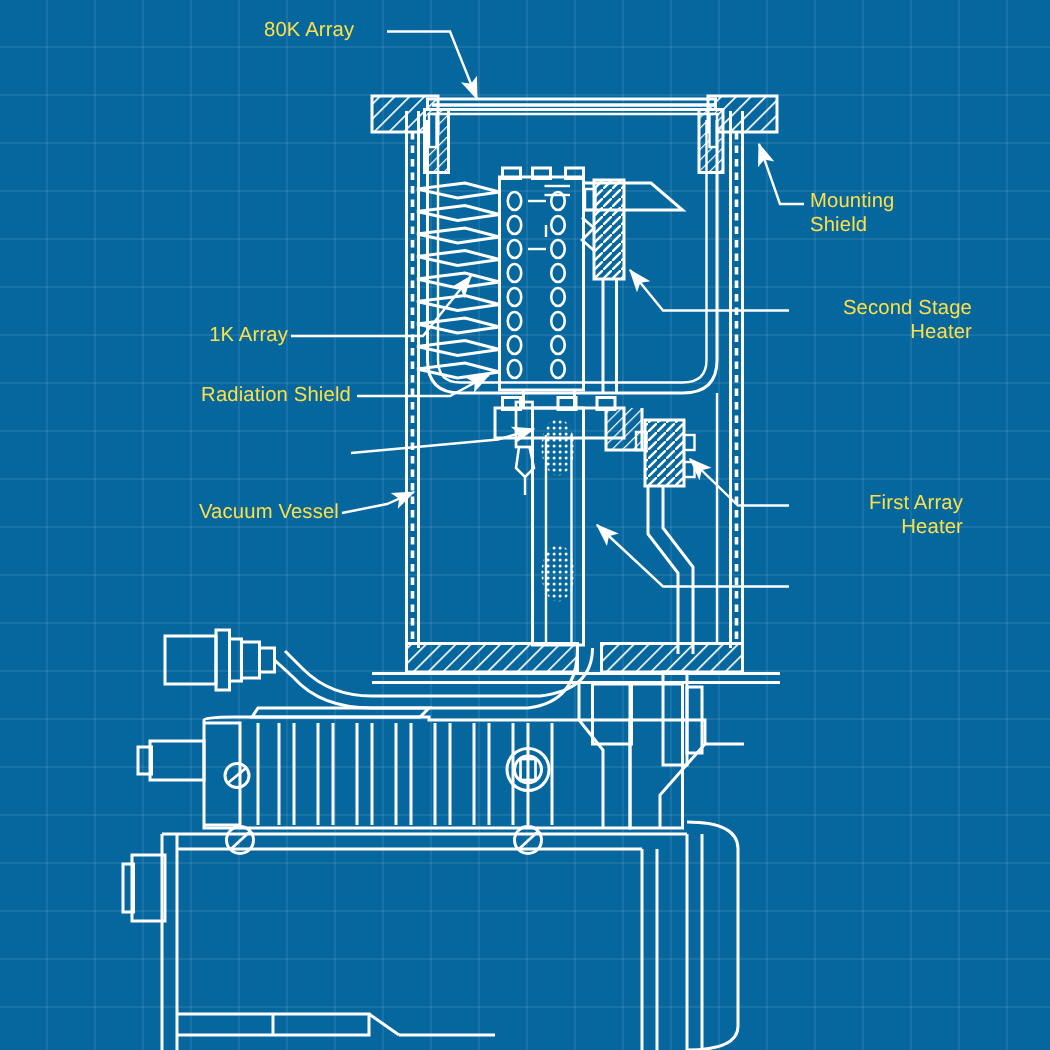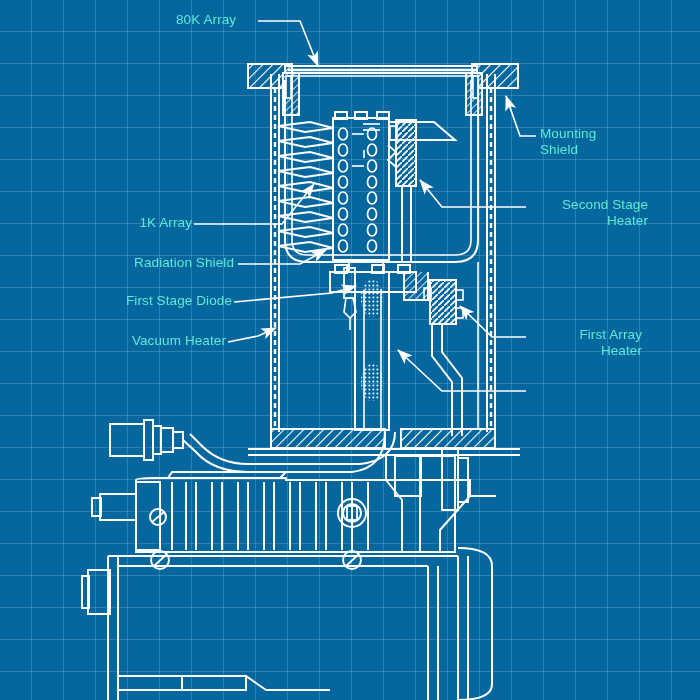--- a/index.html
+++ b/index.html
@@ -13,21 +13,21 @@
   #grid{position:absolute;inset:0;
     background-image:
       linear-gradient(to right, rgba(255,255,255,0.16) 1px, transparent 1px),
       linear-gradient(to bottom, rgba(255,255,255,0.16) 1px, transparent 1px);
     background-size:32px 32px;
     background-position:-1px -1px;
   }
   #dwg{position:absolute;inset:0;}
   .lbl{
     position:absolute;
-    color:#5eead4;
+    color:#fde047;
     font-size:13.5px;
     line-height:16px;
     white-space:pre;
     letter-spacing:0.1px;
   }
   .lbl.r{text-align:right;}
   .lbl.l{text-align:left;}
   .lbl.c{text-align:right;}
 </style>
 </head>
@@ -311,21 +311,20 @@
   <div class="lbl l" style="left:540px; top:126px; width:110px;">Mounting
 Shield</div>
 
   <div class="lbl c" style="left:518px; top:197px; width:130px;">Second Stage
 Heater</div>
 
   <div class="lbl r" style="left:40px; top:215px; width:152px;">1K Array</div>
 
   <div class="lbl r" style="left:40px; top:255px; width:194px;text-align:right;">Radiation Shield</div>
 
-  <div class="lbl r" style="left:40px; top:293px; width:192px;">First Stage Diode</div>
-
-  <div class="lbl r" style="left:40px; top:333px; width:186px;">Vacuum Heater</div>
+
+  <div class="lbl r" style="left:40px; top:333px; width:186px;">Vacuum Vessel</div>
 
   <div class="lbl c" style="left:524px; top:327px; width:118px;">First Array
 Heater</div>
 
 
 </div>
 
 </body></html>

